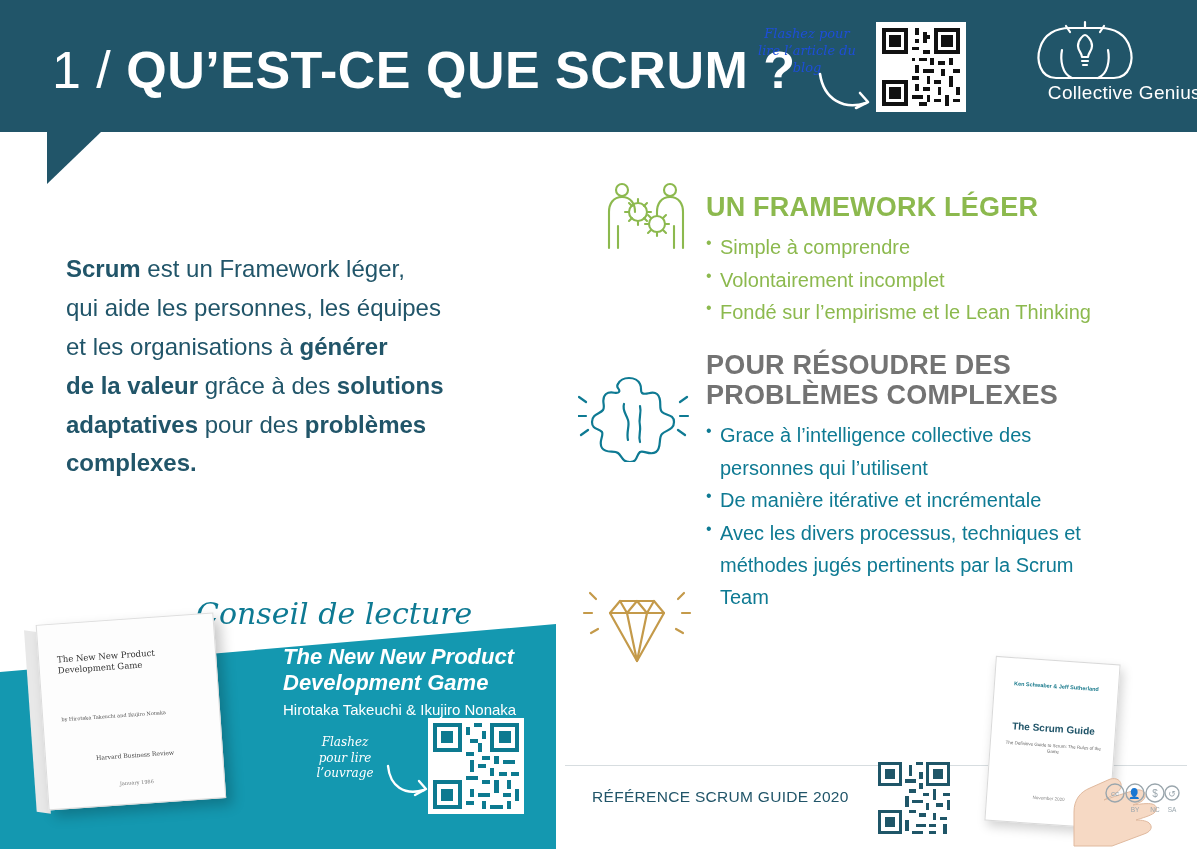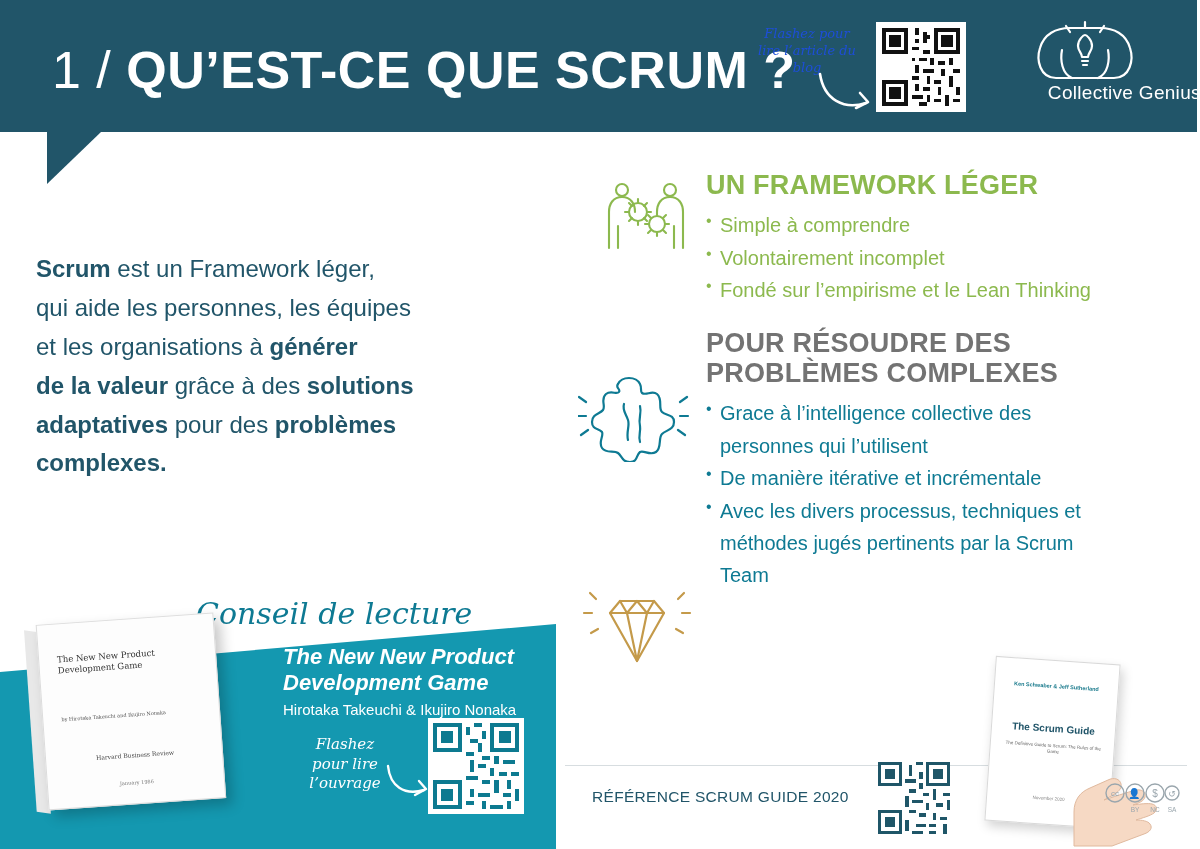--- a/index.html
+++ b/index.html
@@ -47,28 +47,28 @@
   .logo-cg .logo-text {
     position: absolute; left: 0; top: 62px; width: 170px; text-align: center;
     color: #ffffff; font-size: 19px; letter-spacing: .3px;
     font-family: "Liberation Sans", sans-serif;
     margin-left: 44px;
   }
   .logo-cg .tm { font-size: 9px; vertical-align: super; }
 
   
   .lead {
-    position: absolute; left: 36px; top: 250px; width: 470px;
+    position: absolute; left: 66px; top: 250px; width: 470px;
     font-size: 24px; line-height: 1.62; color: #215569;
   }
   .lead b { font-weight: bold; }
 
   
   .sec { position: absolute; }
-  .sec h2 { font-size: 27px; font-weight: bold; line-height: 1.12; letter-spacing: .2px; }
+  .sec h2 { font-size: 27px; font-weight: bold; line-height: 1.12; letter-spacing: .2px; margin-top: 22px; }
   .sec ul { list-style: none; margin-top: 9px; }
   .sec li { font-size: 20px; line-height: 1.62; position: relative; padding-left: 14px; }
   .sec li::before {
     content: "•"; position: absolute; left: 0; top: -1px; font-size: 16px;
   }
 
   .sec-green { left: 706px; top: 170px; width: 400px; color: #8cb94e; }
   .sec-green h2 { color: #8cb94e; }
   .sec-blue  { left: 706px; top: 328px; width: 400px; color: #0e7a93; }
   .sec-blue h2 { color: #737373; }
@@ -97,21 +97,21 @@
   }
   .book-title {
     position: absolute; left: 283px; top: 644px; width: 260px;
     color: #ffffff;
   }
   .book-title .t1 { font-size: 22px; font-weight: bold; font-style: italic; line-height: 1.18; }
   .book-title .t2 { font-size: 15px; margin-top: 5px; }
   .flash-book {
     position: absolute; left: 306px; top: 735px; width: 78px;
     color: #ffffff; font-family: "DejaVu Serif", serif; font-style: italic;
-    font-size: 15px; line-height: 1.3; text-align: center;
+    font-size: 12px; line-height: 1.3; text-align: center;
   }
   .qr-book { position: absolute; left: 428px; top: 718px; width: 96px; height: 96px; background:#fff; padding:5px; }
 
   
   .bookcover {
     position: absolute; left: 30px; top: 612px; width: 215px; height: 200px;
     transform: rotate(-4deg);
   }
   .bookcover .front {
     position: absolute; left: 12px; top: 6px; width: 178px; height: 186px;

